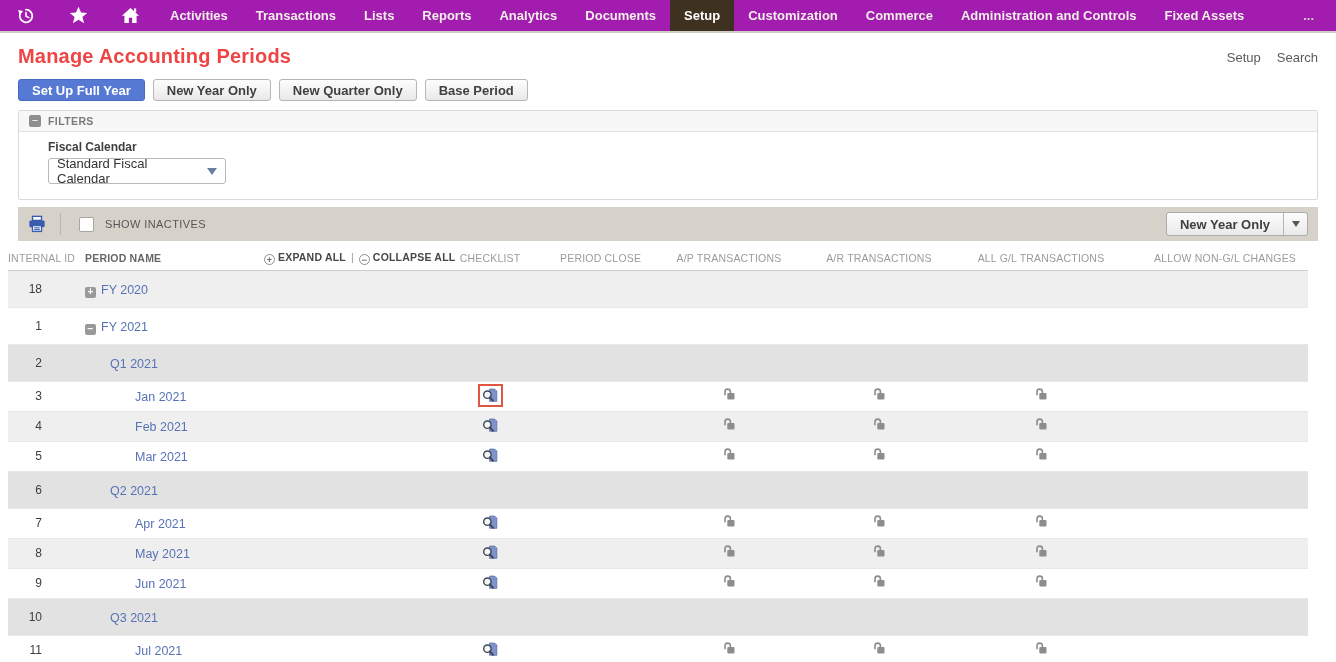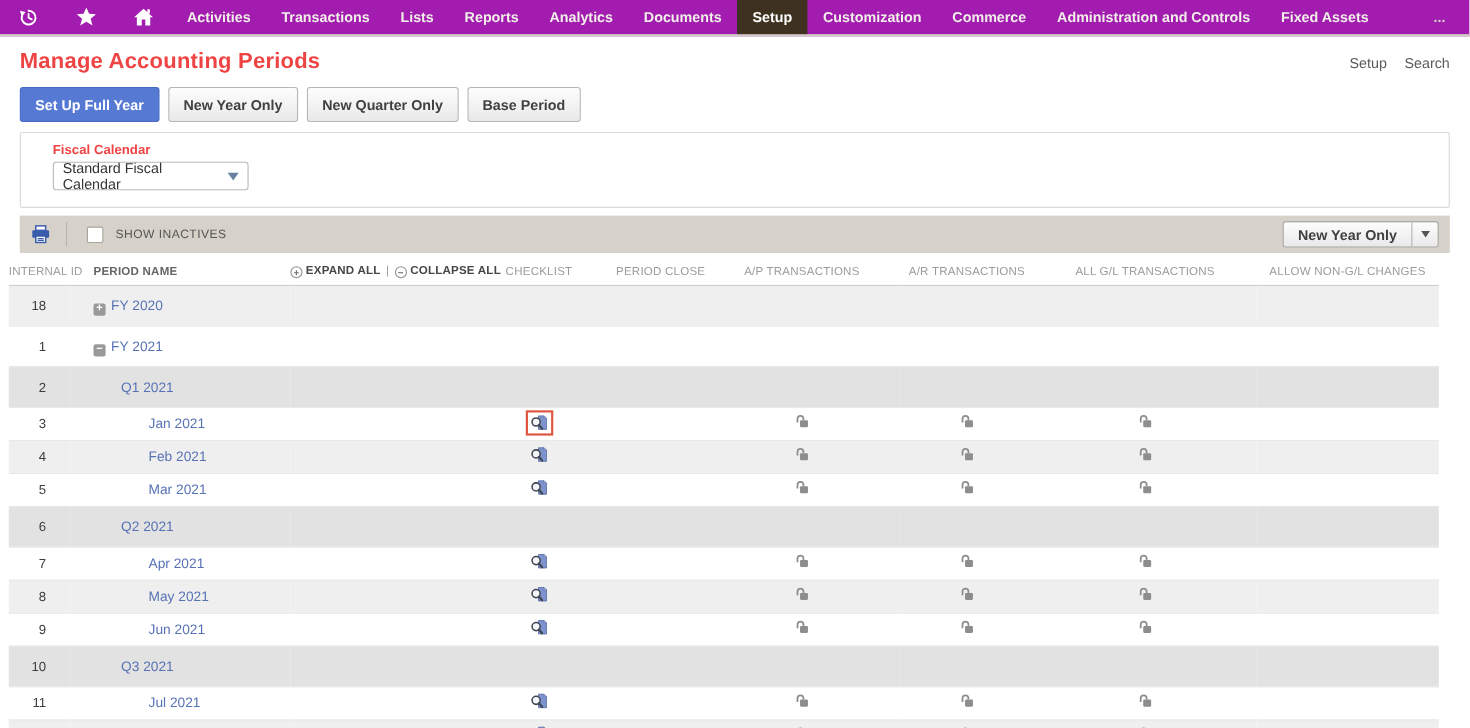--- a/index.html
+++ b/index.html
@@ -19,35 +19,35 @@
               color:#d8d2c6; font-size:13px; font-weight:700; cursor:pointer; }
 
   
   .page-head { display:flex; align-items:flex-start; margin:12px 18px 0 18px; }
   .page-title { font-size:20px; font-weight:700; color:#ef4444; letter-spacing:0.2px; }
   .head-links { margin-left:auto; display:flex; gap:16px; padding-top:5px; }
   .head-link { font-size:13px; color:#5b5b5b; cursor:pointer; }
 
   
   .btn-row { display:flex; gap:8px; margin:11px 18px 0 18px; }
-  .btn { height:32px; padding:0 13px; font-size:13px; font-weight:700; border-radius:3px;
+  .btn { height:22px; padding:0 13px; font-size:13px; font-weight:700; border-radius:3px;
          display:flex; align-items:center; cursor:pointer; white-space:nowrap; }
   .btn-primary { background:#567ad4; border:1px solid #466ac2; color:#ffffff; }
   .btn-secondary { background:linear-gradient(#fdfdfd,#e9e9e9); border:1px solid #b6b6b6; color:#404040; }
 
   
   .filters { margin:9px 18px 0 18px; border:1px solid #d9d9d9; border-radius:2px; }
   .filters-strip { height:21px; background:#f7f7f7; border-bottom:1px solid #e3e3e3;
                    display:flex; align-items:center; padding-left:10px; gap:7px; }
   .collapse-sq { width:12px; height:12px; background:#8f8f8f; border-radius:2px; color:#fff;
                  font-size:11px; line-height:10px; text-align:center; cursor:pointer; }
   .collapse-sq::before { content:"−"; }
   .filters-title { font-size:10.5px; font-weight:700; color:#7a7a7a; letter-spacing:0.4px; }
   .filters-body { padding:8px 0 15px 29px; }
-  .field-label { font-size:12px; font-weight:700; color:#ef4444; margin-bottom:4px; }
+  .field-label { font-size:12px; font-weight:700; color:#404040; margin-bottom:4px; }
   .select { width:178px; height:26px; border:1px solid #b9b9b9; border-radius:3px; background:#fff;
             display:flex; align-items:center; padding:0 8px; cursor:pointer; }
   .select-value { font-size:13px; color:#333; flex:1; }
   .select-arrow { width:0; height:0; border-left:5px solid transparent; border-right:5px solid transparent;
                   border-top:7px solid #68809f; margin-left:6px; }
 
   
   .toolbar { margin:7px 18px 0 18px; height:34px; background:#d6d2c9;
              display:flex; align-items:center; }
   .tool-print { margin-left:10px; display:flex; align-items:center; cursor:pointer; }
@@ -148,20 +148,24 @@
 </div>
 
 <div class="btn-row">
     <div class="btn btn-primary">Set Up Full Year</div>
     <div class="btn btn-secondary">New Year Only</div>
     <div class="btn btn-secondary">New Quarter Only</div>
     <div class="btn btn-secondary">Base Period</div>
   </div>
 
 <div class="filters">
+  <div class="filters-strip">
+    <span class="collapse-sq"></span>
+    <span class="filters-title">FILTERS</span>
+  </div>
   <div class="filters-body">
     <div class="field-label">Fiscal Calendar</div>
     <div class="select">
       <span class="select-value">Standard Fiscal Calendar</span>
       <span class="select-arrow"></span>
     </div>
   </div>
 </div>
 
 <div class="toolbar">

